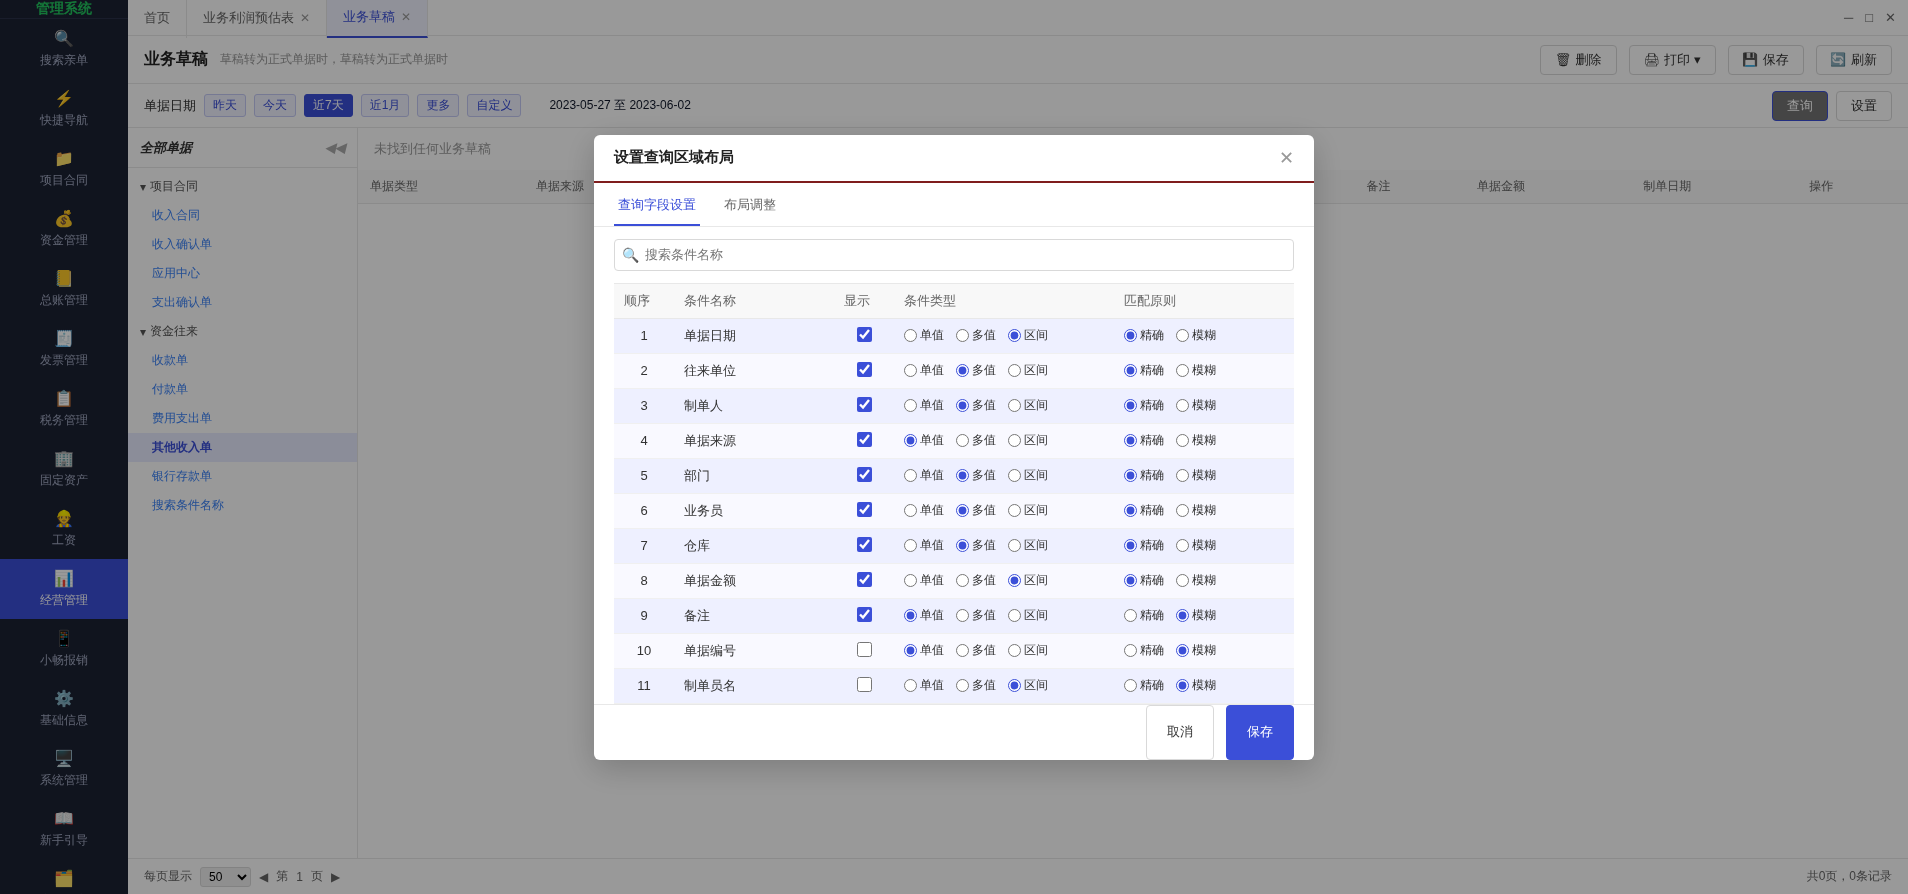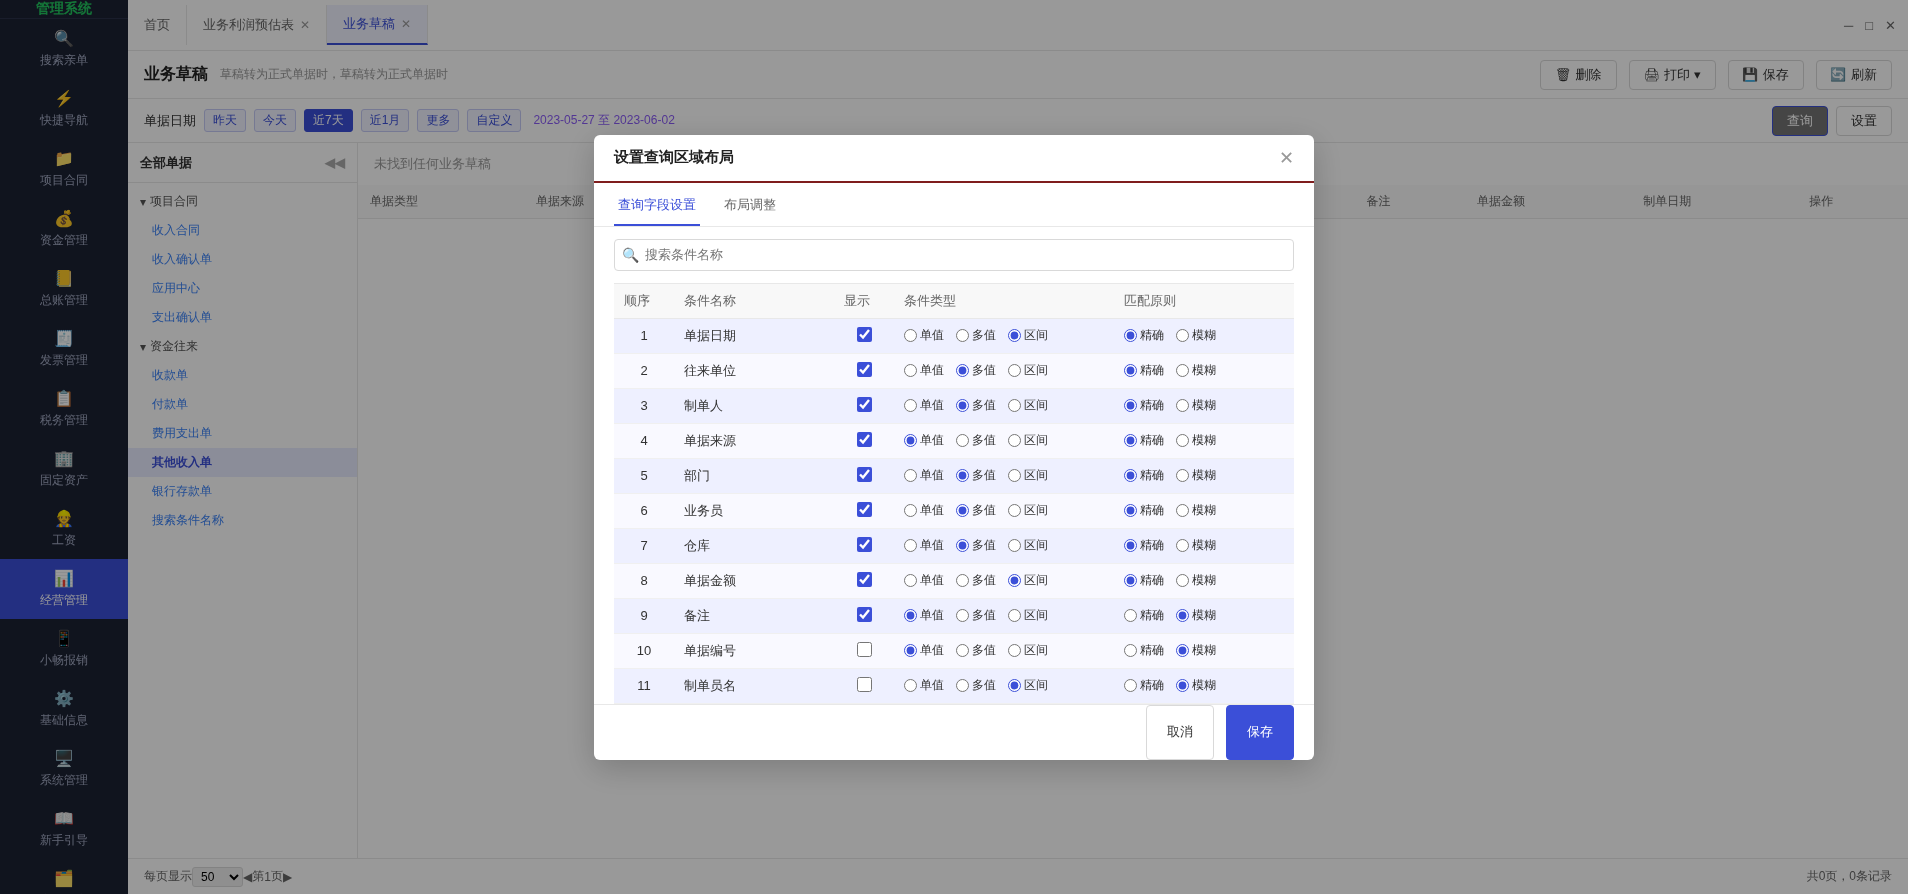--- a/index.html
+++ b/index.html
@@ -13,58 +13,58 @@
     .sidebar-logo { height: 50px; display: flex; align-items: center; justify-content: center; border-bottom: 1px solid #2a3148; }
     .sidebar-logo-text { color: #22c55e; font-size: 14px; font-weight: bold; }
     .sidebar-item { display: flex; flex-direction: column; align-items: center; padding: 10px 0; cursor: pointer; color: #a0a8c0; font-size: 12px; gap: 4px; }
     .sidebar-item.active { color: #fff; background: #3b4fd8; }
     .sidebar-icon { font-size: 16px; }
 
     
     .main-area { flex: 1; display: flex; flex-direction: column; overflow: hidden; }
 
     
-    .tabs-bar { height: 51px; background: #fff; display: flex; align-items: center; padding: 12px 0; border-bottom: 1px solid #e8e8e8; position: relative; }
+    .tabs-bar { height: 36px; background: #fff; display: flex; align-items: center; padding: 12px 0; border-bottom: 1px solid #e8e8e8; position: relative; }
     .tab-item { height: 40px; display: flex; align-items: center; padding: 0 16px; font-size: 13px; color: #666; cursor: pointer; border-right: 1px solid #e8e8e8; gap: 6px; }
     .tab-item.active { background: #f0f2ff; color: #3b4fd8; border-bottom: 2px solid #3b4fd8; }
     .tab-close { color: #999; font-size: 12px; cursor: pointer; }
     .tab-home { padding: 0 16px; color: #666; font-size: 13px; border-right: 1px solid #e8e8e8; height: 40px; display: flex; align-items: center; }
     .tabs-right-actions { margin-left: auto; display: flex; align-items: center; padding: 0 12px; gap: 12px; color: #666; }
     .tabs-right-actions span { cursor: pointer; font-size: 13px; }
 
     
     .page-header { height: 48px; background: #fff; display: flex; align-items: center; padding: 0 16px; border-bottom: 1px solid #e8e8e8; }
     .page-title { font-size: 16px; font-weight: bold; color: #222; }
     .page-subtitle { font-size: 12px; color: #999; margin-left: 12px; }
     .page-header-actions { margin-left: auto; display: flex; gap: 12px; align-items: center; }
     .btn { padding: 5px 14px; border-radius: 4px; font-size: 13px; cursor: pointer; border: 1px solid #d9d9d9; background: #fff; color: #333; display: flex; align-items: center; gap: 4px; }
     .btn-primary { background: #737373; color: #fff; border-color: #3b4fd8; }
 
     
     .toolbar { height: 44px; background: #fff; display: flex; align-items: center; padding: 0 16px; gap: 8px; border-bottom: 1px solid #e8e8e8; }
     .filter-tag { background: #f0f2ff; border: 1px solid #c5caf5; color: #3b4fd8; padding: 2px 8px; border-radius: 3px; font-size: 12px; cursor: pointer; }
-    .date-range { font-size: 12px; color: #8b5cf6; margin-left: 4px; }
+    .date-range { font-size: 12px; color: #0f172a; margin-left: 20px; }
 
     
     .content-area { flex: 1; display: flex; overflow: hidden; background: #f5f5f5; }
     .left-panel { width: 230px; background: #fff; border-right: 1px solid #e8e8e8; display: flex; flex-direction: column; }
-    .left-panel-header { height: 40px; display: flex; align-items: center; padding: 0 12px; font-weight: bold; font-size: 13px; border-bottom: 1px solid #e8e8e8; justify-content: space-between; }
+    .left-panel-header { height: 40px; display: flex; align-items: center; padding: 0 12px; font-weight: bold; font-size: 13px; border-bottom: 1px solid #e8e8e8; justify-content: space-between; font-style: italic; }
     .left-panel-list { padding: 4px 0; overflow-y: auto; flex: 1; }
     .left-list-group { font-size: 12px; }
     .left-list-group-title { padding: 6px 12px; color: #555; cursor: pointer; display: flex; align-items: center; gap: 4px; }
     .left-list-item { padding: 6px 12px 6px 24px; color: #3b82f6; cursor: pointer; font-size: 12px; }
     .left-list-item.active { background: #e8ebff; color: #3b4fd8; font-weight: bold; }
 
     
     .right-panel { flex: 1; overflow: auto; background: #fff; }
     .data-table { width: 100%; border-collapse: collapse; font-size: 12px; }
     .data-table th { background: #fafafa; border-bottom: 1px solid #e8e8e8; padding: 8px 12px; text-align: left; color: #666; font-weight: normal; white-space: nowrap; }
 
     
-    .bottom-bar { height: 36px; background: #fff; border-top: 1px solid #e8e8e8; display: flex; align-items: center; padding: 0 16px; font-size: 12px; color: #666; gap: 0; }
+    .bottom-bar { height: 36px; background: #fff; border-top: 1px solid #e8e8e8; display: flex; align-items: center; padding: 0 16px; font-size: 12px; color: #666; gap: 8px; }
 
     
     .overlay { position: fixed; top: 0; left: 0; width: 100%; height: 100%; background: rgba(0,0,0,0.4); z-index: 100; display: flex; align-items: center; justify-content: center; }
 
     
     .modal { background: #fff; border-radius: 6px; box-shadow: 0 8px 32px rgba(0,0,0,0.2); width: 720px; max-height: 680px; display: flex; flex-direction: column; }
     .modal-header { height: 48px; display: flex; align-items: center; padding: 0 20px; border-bottom: 2px solid #7f1d1d; }
     .modal-title { font-size: 15px; font-weight: bold; color: #222; }
     .modal-close { margin-left: auto; cursor: pointer; color: #999; font-size: 18px; }
     .modal-body { flex: 1; overflow: hidden; display: flex; flex-direction: column; padding: 0; }

